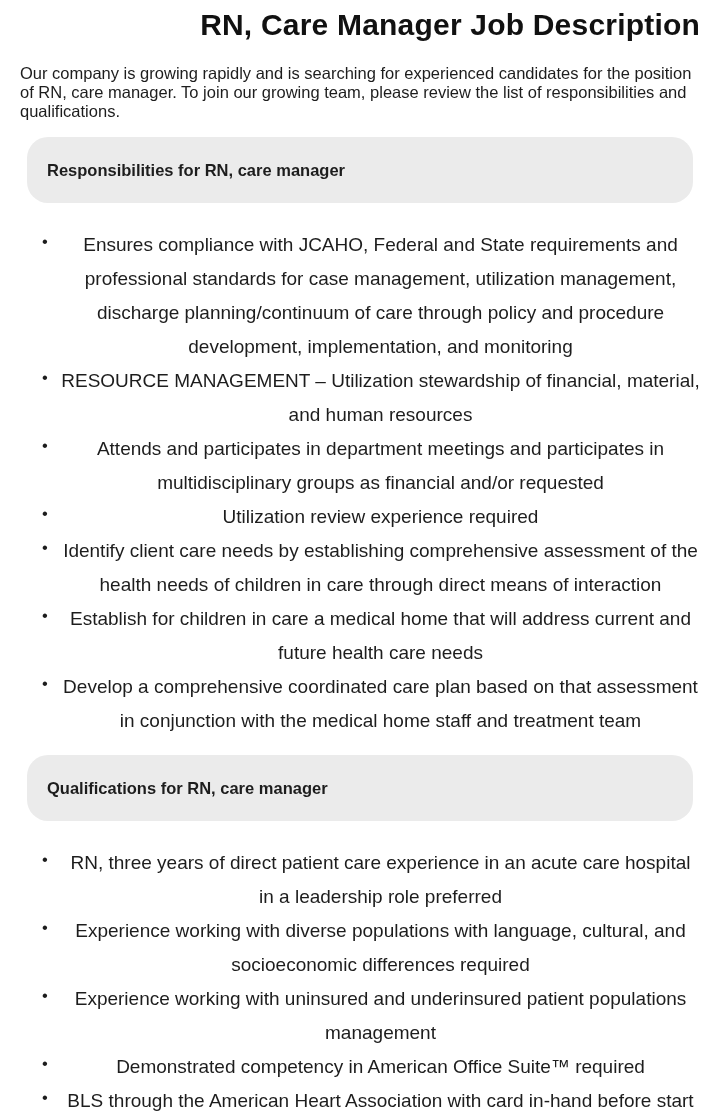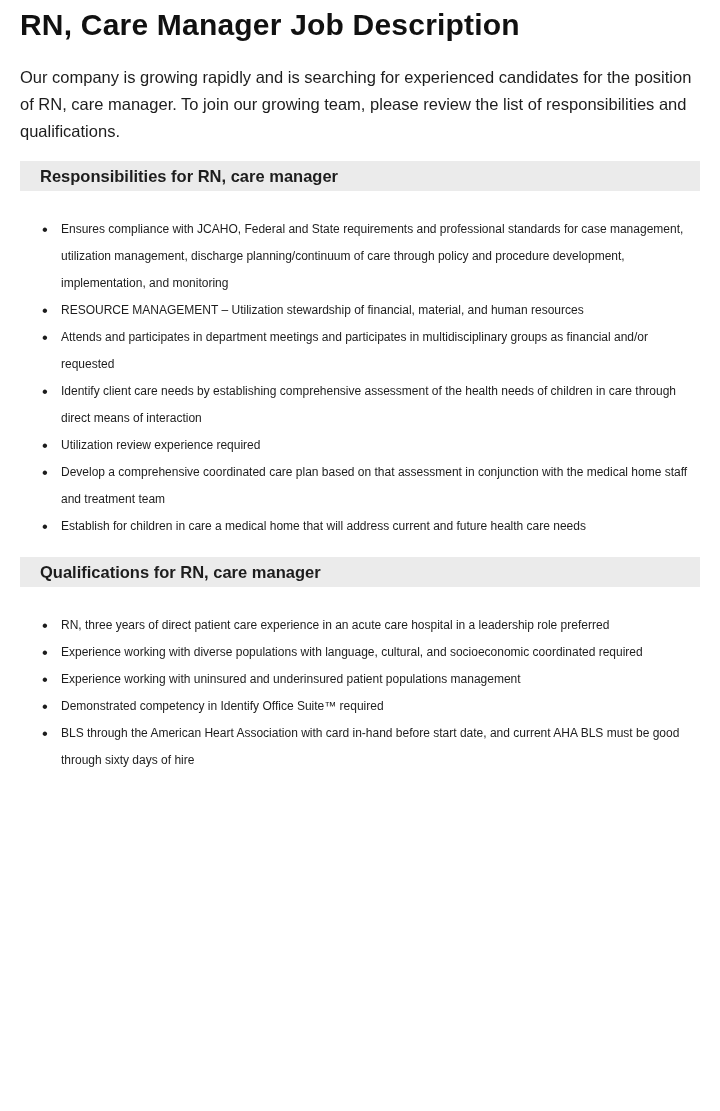--- a/index.html
+++ b/index.html
@@ -17,50 +17,52 @@
     margin: 0 auto;
     font-family: "Liberation Sans", sans-serif;
     color: var(--text);
   }
   .page {
     padding: 6px 20px 30px 20px;
   }
   .page-title {
     font-size: 30px;
     font-weight: 700;
-    text-align: left;
+    text-align: right;
     letter-spacing: 0.2px;
     margin: 2px 0 22px 0;
     color: #111;
   }
   .intro {
     font-size: 16.5px;
-    line-height: 27px;
+    line-height: 19px;
     margin: 0 0 16px 0;
   }
   .section-header {
     background: var(--section-header-bg);
-    padding: 5px 20px;
-    margin: 0;
+    padding: 23px 20px;
+    margin: 7px;
+    border-radius: 21px;
   }
   .section-header .section-header-label {
     font-size: 16.5px;
     font-weight: 700;
     line-height: 20px;
   }
   ul.bullet-list {
     list-style: none;
     margin: 25px 0 17px 22px;
     padding: 0;
   }
   ul.bullet-list li {
     position: relative;
     padding-left: 19px;
-    font-size: 12px;
-    line-height: 27px;
+    font-size: 19px;
+    line-height: 34px;
+    text-align: center;
   }
   ul.bullet-list li::before {
     content: "\2022";
     position: absolute;
     left: 0;
     top: 0;
     font-size: 16.5px;
     line-height: 27px;
     color: var(--text);
   }
@@ -75,31 +77,31 @@
   <p class="intro">Our company is growing rapidly and is searching for experienced candidates for the position of RN, care manager. To join our growing team, please review the list of responsibilities and qualifications.</p>
 
   <div class="section-header">
     <span class="section-header-label">Responsibilities for RN, care manager</span>
   </div>
 
   <ul class="bullet-list">
     <li>Ensures compliance with JCAHO, Federal and State requirements and professional standards for case management, utilization management, discharge planning/continuum of care through policy and procedure development, implementation, and monitoring</li>
     <li>RESOURCE MANAGEMENT – Utilization stewardship of financial, material, and human resources</li>
     <li>Attends and participates in department meetings and participates in multidisciplinary groups as financial and/or requested</li>
+    <li>Utilization review experience required</li>
     <li>Identify client care needs by establishing comprehensive assessment of the health needs of children in care through direct means of interaction</li>
-    <li>Utilization review experience required</li>
+    <li>Establish for children in care a medical home that will address current and future health care needs</li>
     <li>Develop a comprehensive coordinated care plan based on that assessment in conjunction with the medical home staff and treatment team</li>
-    <li>Establish for children in care a medical home that will address current and future health care needs</li>
   </ul>
 
   <div class="section-header">
     <span class="section-header-label">Qualifications for RN, care manager</span>
   </div>
 
   <ul class="bullet-list">
     <li>RN, three years of direct patient care experience in an acute care hospital in a leadership role preferred</li>
-    <li>Experience working with diverse populations with language, cultural, and socioeconomic coordinated required</li>
+    <li>Experience working with diverse populations with language, cultural, and socioeconomic differences required</li>
     <li>Experience working with uninsured and underinsured patient populations management</li>
-    <li>Demonstrated competency in Identify Office Suite™ required</li>
+    <li>Demonstrated competency in American Office Suite™ required</li>
     <li>BLS through the American Heart Association with card in-hand before start date, and current AHA BLS must be good through sixty days of hire</li>
   </ul>
 
 </div>
 
 </body></html>

